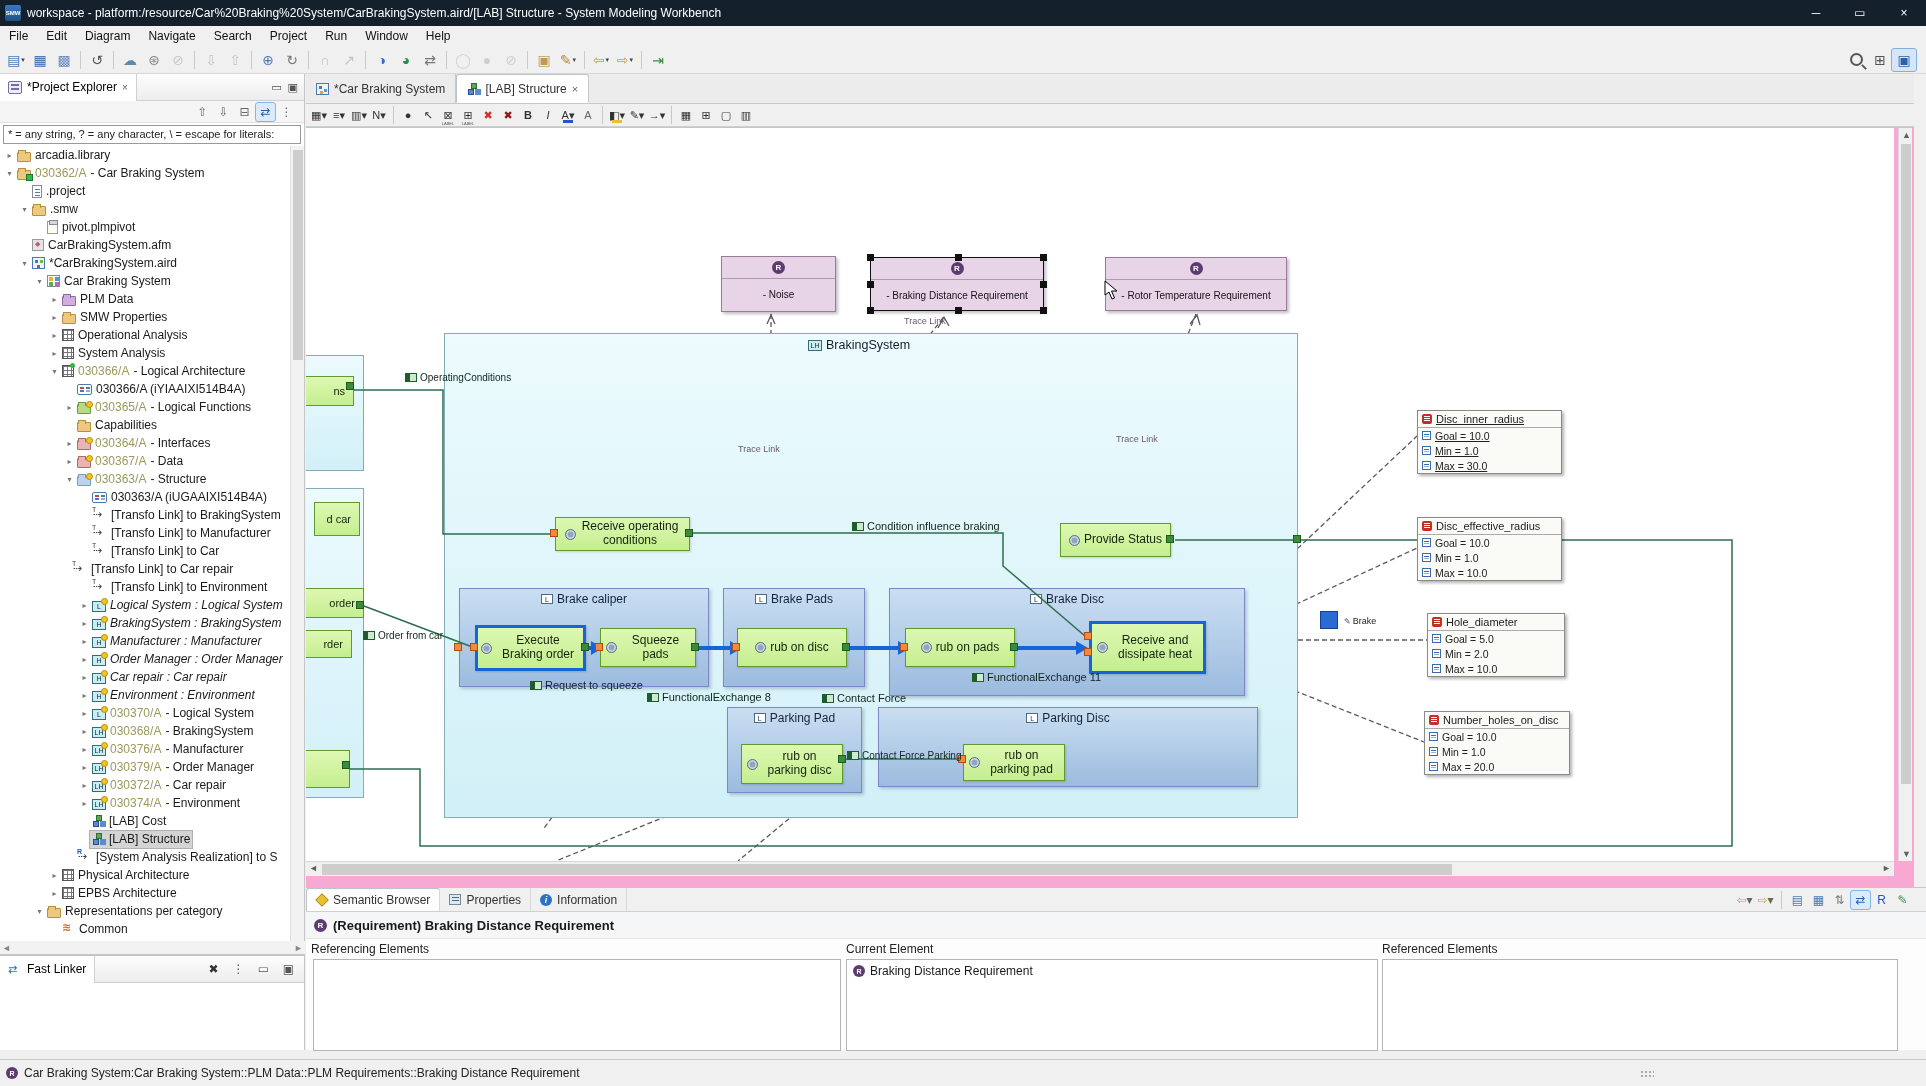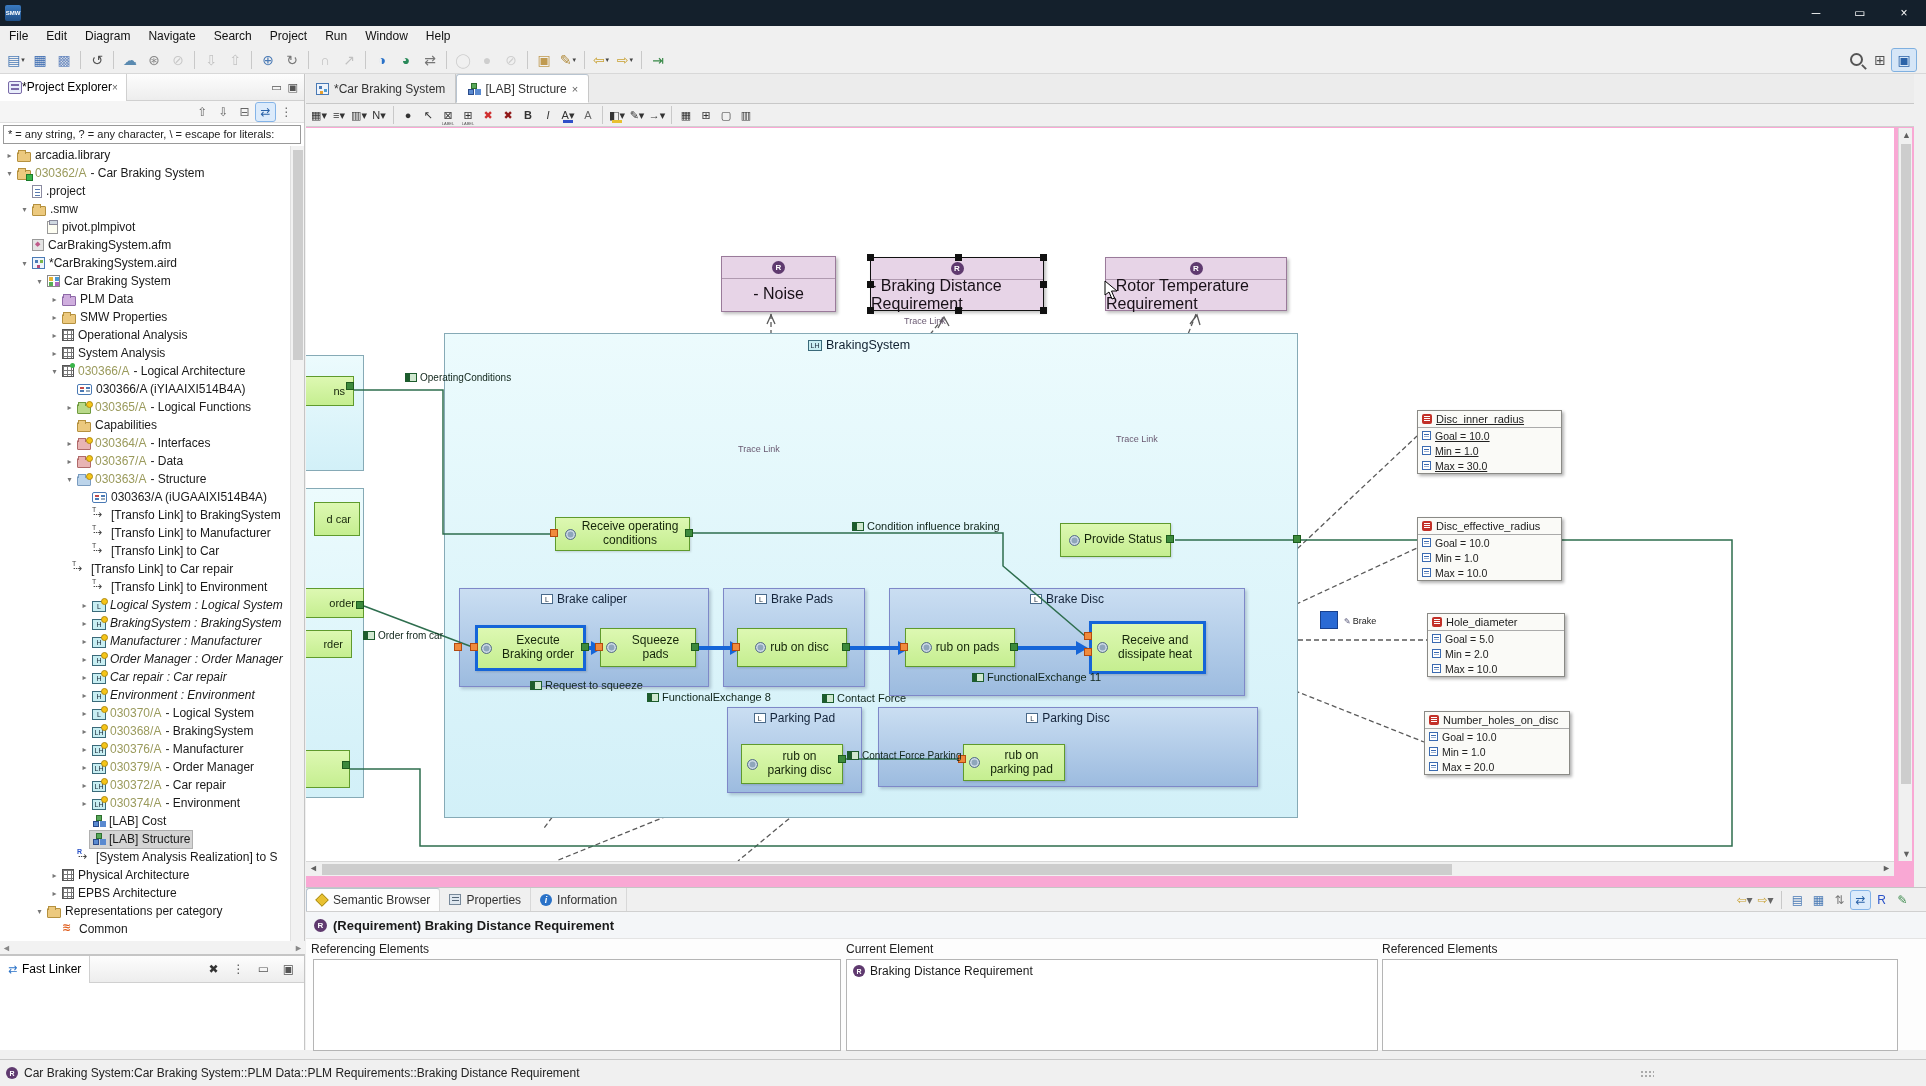--- a/index.html
+++ b/index.html
@@ -18,21 +18,21 @@
   .tbi.dis { opacity:.38; }
   .tbi .dd { font-size:7px; color:#444; margin-left:1px; }
   .tbsep { width:1px; height:18px; background:#c9c9c9; margin:0 4px; }
   #tb-right { margin-left:auto; display:flex; align-items:center; margin-right:10px; }
   .mag { width:13px; height:13px; border:2px solid #555; border-radius:50%; position:relative; }
   .mag::after { content:""; position:absolute; width:6px; height:2px; background:#555; transform:rotate(45deg); left:9px; top:11px; }
   .tbi.active { background:#d6e6f7; outline:1px solid #7fb0e0; }
   
   #explorer { position:absolute; left:0; top:74px; width:305px; height:880px; background:#fff; border-right:1px solid #c5c5c5; }
   .viewtabrow { height:27px; background:linear-gradient(#fdfdfd,#ededed); border-bottom:1px solid #d0d0d0; display:flex; align-items:center; font-size:12px; }
-  .viewtab { display:flex; align-items:center; padding:0 8px; height:27px; background:#fff; border-right:1px solid #d0d0d0; }
+  .viewtab { display:flex; align-items:center; gap:5px; padding:0 8px; height:27px; background:#fff; border-right:1px solid #d0d0d0; }
   .viewtab .cls { color:#666; font-size:10px; }
   .viewminmax { margin-left:auto; display:flex; gap:6px; padding-right:6px; color:#555; font-size:11px; }
   .exp-ic { width:14px; height:13px; background:#e9eefb; border:1px solid #7a6aa8; border-radius:2px; position:relative; }
   .exp-ic::after { content:""; position:absolute; left:2px; top:2px; width:8px; height:2px; background:#7a6aa8; box-shadow:0 4px 0 #7a6aa8; }
   .viewtoolbar { height:22px; background:#f5f5f5; display:flex; align-items:center; justify-content:flex-end; gap:2px; padding-right:8px; border-bottom:1px solid #e0e0e0; }
   .vtb { width:19px; height:18px; display:flex; align-items:center; justify-content:center; font-size:12px; color:#666; border-radius:2px; }
   .vtb.active { background:#dcebfb; outline:1px solid #84b4e8; color:#2a62a8; }
   #filterbox { margin:2px 3px; height:19px; border:1px solid #999; background:#fff; font-size:11px; color:#222; padding:2px 4px; white-space:nowrap; overflow:hidden; }
   #tree { position:absolute; left:0; top:72px; width:289px; height:795px; overflow:hidden; font-size:12px; color:#1a1a1a; }
   .trow { height:18px; display:flex; align-items:center; white-space:nowrap; }
@@ -104,21 +104,21 @@
   .sysbox { position:absolute; background:linear-gradient(180deg,#ecfbfd 0%,#d2f0f8 100%); border:1px solid #86aab6; }
   .syslabel { position:absolute; display:flex; gap:4px; align-items:center; font-size:12.5px; color:#102030; }
   .comp { position:absolute; background:linear-gradient(180deg,#cadef2,#9cbbdf); border:1.5px solid #7e88c8; box-shadow:2px 2px 3px rgba(40,60,90,.25); }
   .complabel { position:absolute; top:3px; width:100%; display:flex; justify-content:center; gap:4px; font-size:12px; color:#14243a; align-items:center; }
   .lcomp-ic { width:12px; height:10px; background:#fff; border:1px solid #4a6a8a; font-size:7px; color:#234; display:flex; align-items:center; justify-content:center; flex:none; }
   .func { position:absolute; background:linear-gradient(180deg,#ddf8b2,#c5ee90); border:1.5px solid #5f9a2d; display:flex; align-items:center; justify-content:center; gap:4px; font-size:12px; color:#15250a; text-align:center; line-height:1.15; box-shadow:1px 1px 2px rgba(0,0,0,.15); padding:1px 3px; }
   .func.sel { border:3px solid #1565d8; }
   .lf-ic { width:11px; height:11px; border-radius:50%; background:#8fa6bb; border:1px solid #5a7287; box-shadow:inset 0 0 0 1.5px #cfdce8; flex:none; }
   .req-box { position:absolute; background:#e7d4e7; border:1px solid #9a7a9a; box-shadow:2px 2px 3px rgba(0,0,0,.25); }
   .req-head { height:22px; border-bottom:1px solid #b09ab0; display:flex; align-items:center; justify-content:center; }
-  .req-name { height:30px; display:flex; align-items:center; justify-content:center; font-size:16px; color:#181018; }
+  .req-name { height:30px; display:flex; align-items:center; justify-content:center; font-size:10px; color:#181018; }
   .req-box.sel { border:1.5px solid #111; }
   .hdl { position:absolute; width:7px; height:7px; background:#111; }
   .r-circ { width:13px; height:13px; border-radius:50%; background:#5f3a6f; color:#fff; font-size:8px; font-weight:bold; display:flex; align-items:center; justify-content:center; }
   .exlab { position:absolute; display:flex; align-items:center; gap:3px; font-size:11px; color:#10251a; white-space:nowrap; }
   .exlab.small { font-size:10px; }
   .ex-ic { width:12px; height:9px; background:#cfe8cf; border:1px solid #1d5c2d; position:relative; flex:none; }
   .ex-ic::before { content:""; position:absolute; left:0; top:0; width:4px; height:7px; background:#1d5c2d; }
   .trace { position:absolute; font-size:9px; color:#6a5a72; white-space:nowrap; }
   .port { position:absolute; width:8px; height:8px; border:1px solid; }
   .pin { background:#f08a3c; border-color:#b34a10; }
@@ -159,20 +159,21 @@
   .grip { position:absolute; left:1640px; top:10px; width:14px; height:8px;
     background-image:radial-gradient(#aaa 1px,transparent 1px); background-size:4px 4px; }
   
   #cursor { position:absolute; z-index:60; }
 </style>
 </head>
 <body>
 
 <div id="titlebar">
   <div id="app-icon">SMW</div>
+  <span>workspace - platform:/resource/Car%20Braking%20System/CarBrakingSystem.aird/[LAB] Structure - System Modeling Workbench</span>
   <div class="winbtns">
     <span class="winbtn">─</span>
     <span class="winbtn">▭</span>
     <span class="winbtn">×</span>
   </div>
 </div>
 
 <div id="menubar">
     <span class="menu-item">File</span>
     <span class="menu-item">Edit</span>

